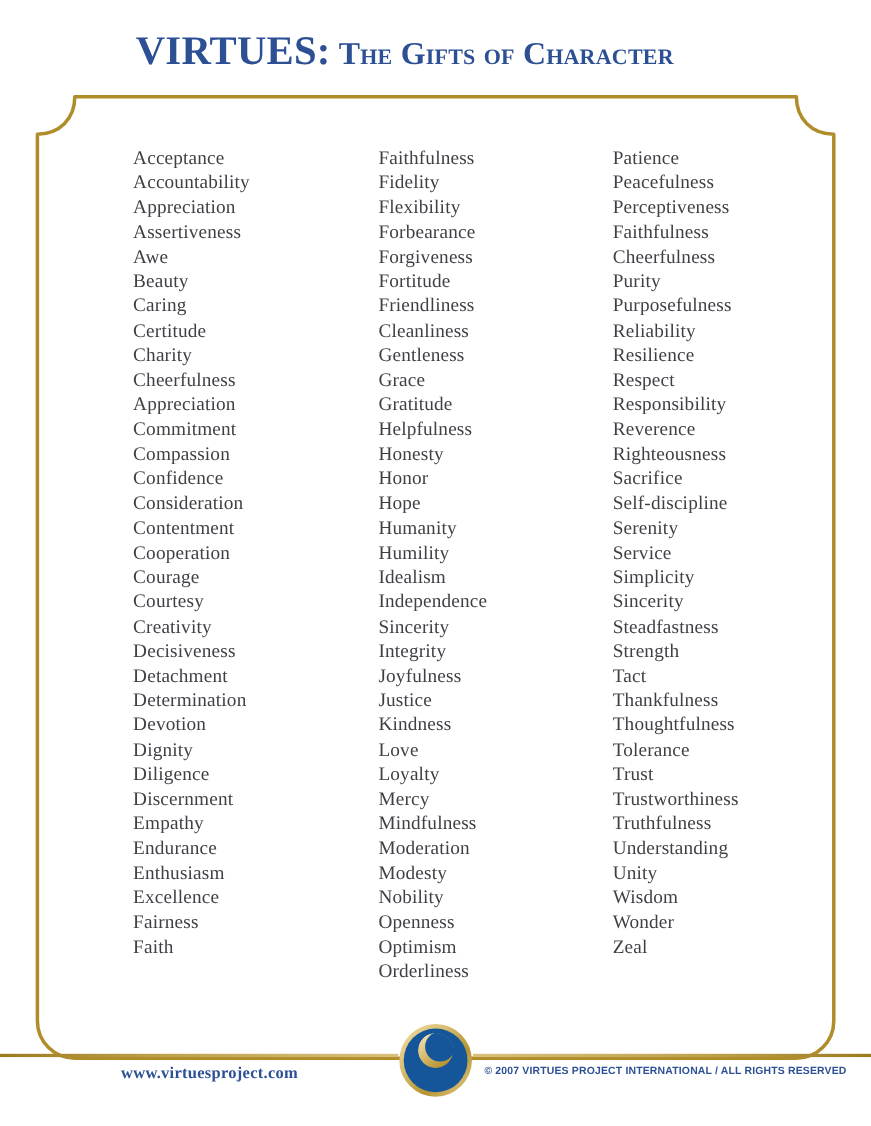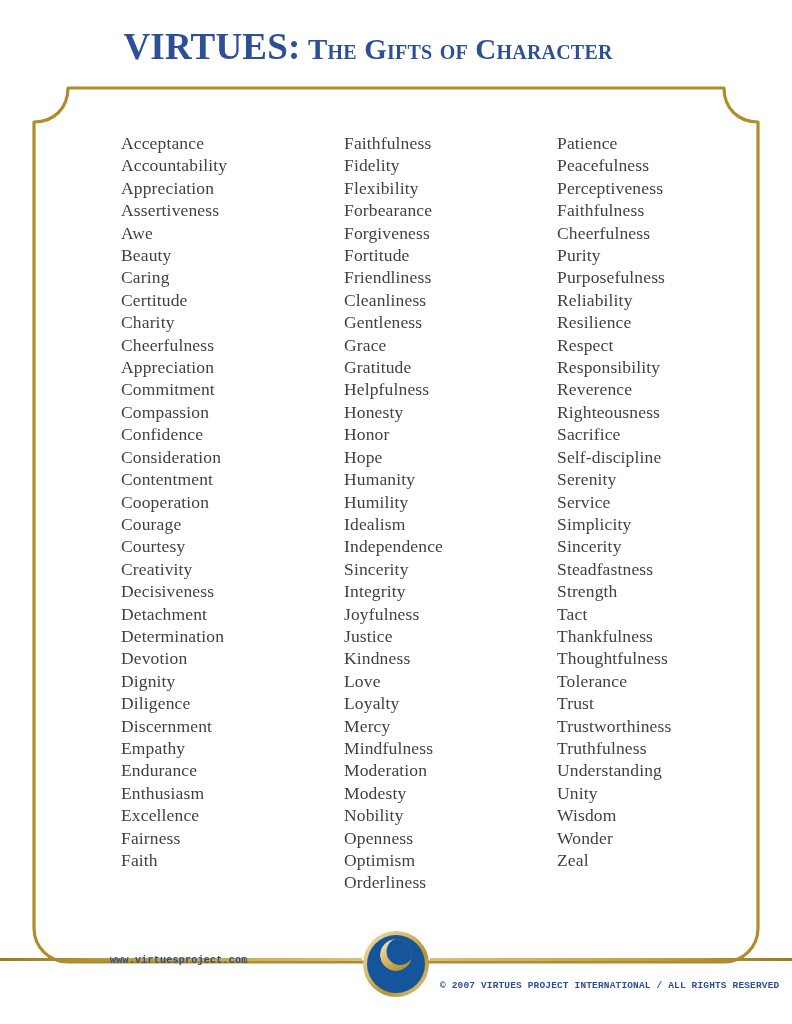--- a/index.html
+++ b/index.html
@@ -95,43 +95,42 @@
   }
   #footer-rule-left { left: 0px; width: 362px; }
   #footer-rule-right {
     left: 430px; width: 362px;
     background: linear-gradient(270deg, #9c7b20 0%, #bda14a 40%, #d8c07c 100%);
   }
 
   #footer-website {
     position: absolute;
     left: 110px;
-    top: 15px;
+    top: 28px;
     width: 250px;
-    font-family: Liberation Mono, monospace;
-    font-size: 10px;
+    font-family: Liberation Serif, serif;
+    font-size: 15px;
     font-weight: bold;
     color: #2d5095;
     letter-spacing: 0.25px;
     text-align: left;
     white-space: nowrap;
   }
   #footer-copyright {
     position: absolute;
     left: 440px;
     top: 28px;
     width: 330px;
-    font-family: Liberation Mono, monospace;
+    font-family: Liberation Sans, sans-serif;
     font-size: 9.5px;
     font-weight: bold;
     color: #2d5095;
     letter-spacing: 0.15px;
-    text-align: left;
+    text-align: center;
     white-space: nowrap;
-    margin-top: 12px;
   }
 
   #footer-logo {
     position: absolute;
     left: 360px;
     top: -12px;
     width: 72px;
     height: 72px;
   }
   #footer-logo svg { display: block; }

